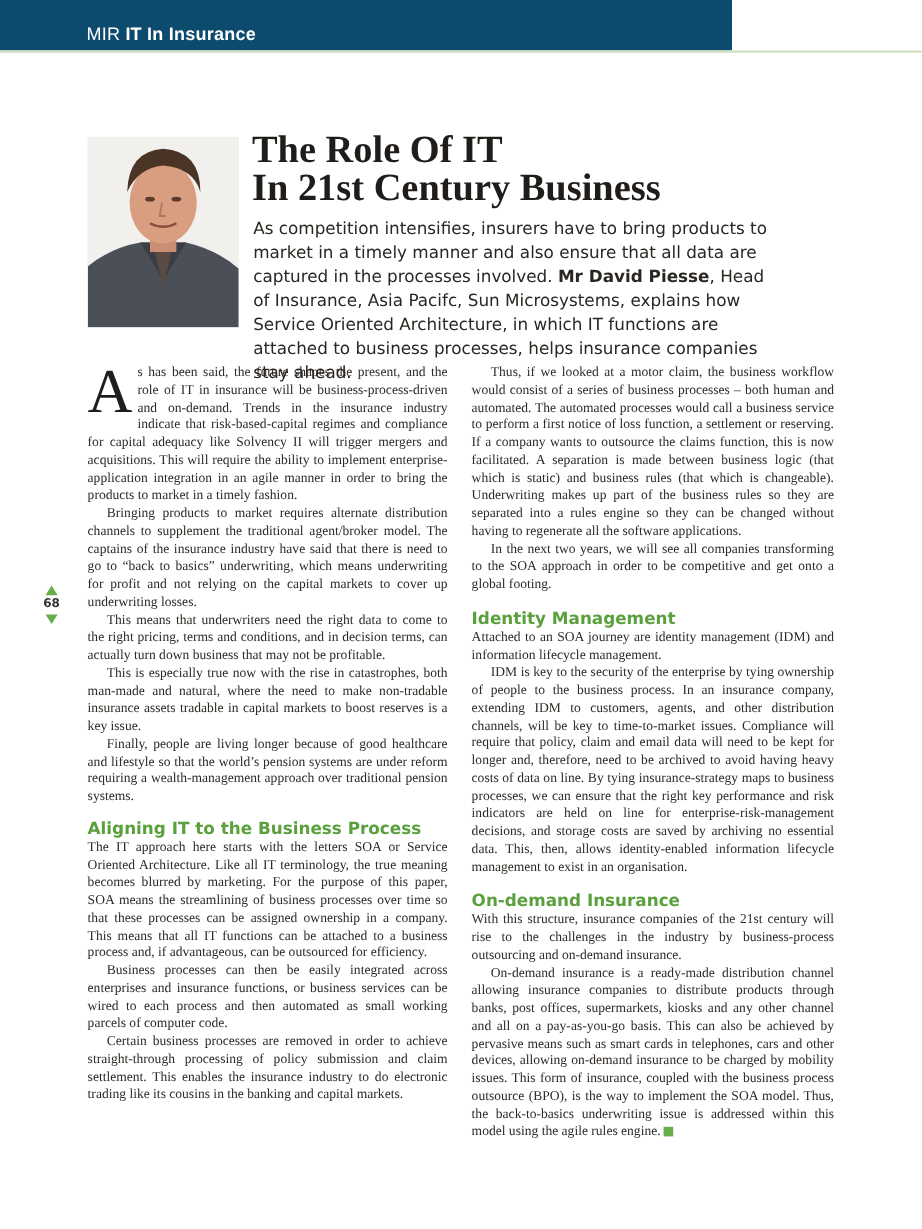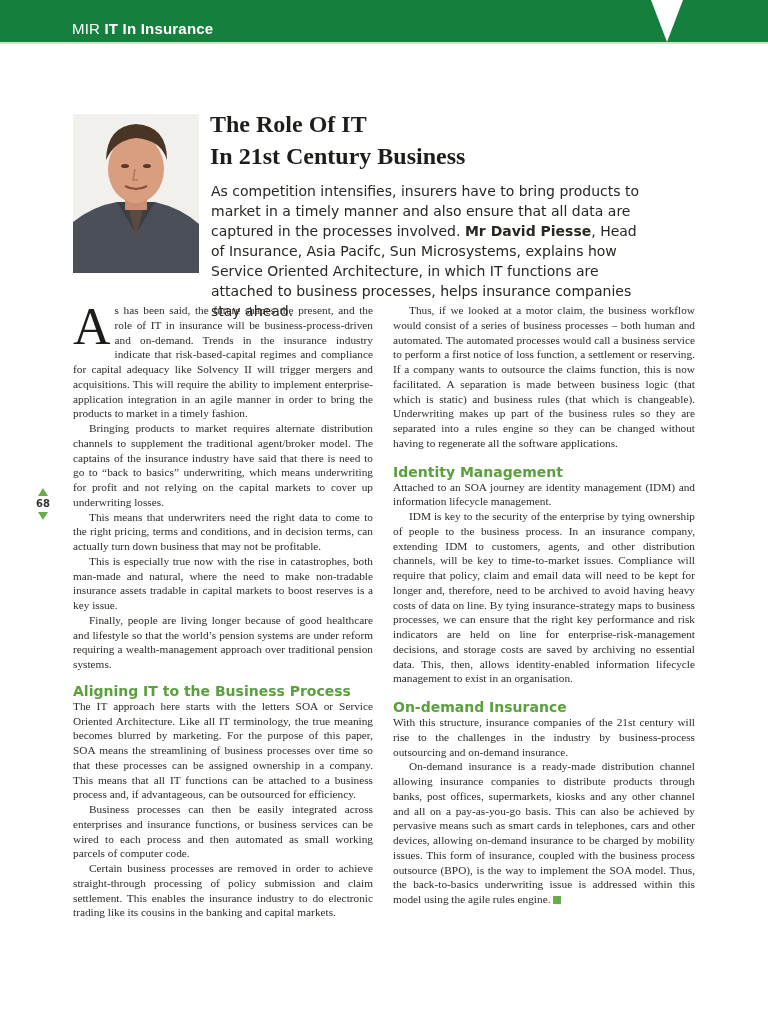--- a/index.html
+++ b/index.html
@@ -1,22 +1,22 @@
 <!DOCTYPE html>
 <html><head>
 <meta charset="utf-8">
 <style>
   html, body { margin: 0; padding: 0; }
   body {
     width: 768px; height: 1024px; overflow: hidden; background: #ffffff;
     position: relative; font-family: "Liberation Serif", serif; color: #2a2622;
   }
   .header-bar {
-    position: absolute; left: 0; top: 0; width: 768px; height: 42px;
-    background: #15803d;
+    position: absolute; left: 0; top: 0; width: 610px; height: 42px;
+    background: #0c4a6e;
   }
   .header-bar .rule {
     position: absolute; left: 0; top: 42px; width: 768px; height: 2px; background: #cfe3c4;
   }
   .header-title {
     position: absolute; left: 72px; top: 20px; font-family: "Liberation Sans", sans-serif;
     font-size: 15px; color: #ffffff; letter-spacing: 0.2px; white-space: nowrap;
   }
   .header-title .mir { font-weight: normal; }
   .header-title .sect { font-weight: bold; }
@@ -24,21 +24,21 @@
     position: absolute; left: 651px; top: 0; width: 0; height: 0;
     border-left: 16px solid transparent; border-right: 16px solid transparent;
     border-top: 42px solid #ffffff;
   }
   .photo {
     position: absolute; left: 73px; top: 114px; width: 126px; height: 159px;
     background: #f3f1ee; overflow: hidden;
   }
   .title {
     position: absolute; left: 210px; top: 108px; font-family: "Liberation Serif", serif;
-    font-weight: bold; font-size: 24px; line-height: 32px; color: #1f1c1a;
+    font-weight: bold; font-size: 32px; line-height: 32px; color: #1f1c1a;
   }
   .title div { white-space: nowrap; }
   .standfirst {
     position: absolute; left: 211px; top: 181px; width: 440px;
     font-family: "DejaVu Sans", sans-serif; font-size: 14px; line-height: 20px; color: #2a2622;
   }
   .standfirst b { font-weight: bold; }
   .col {
     position: absolute; top: 303px; font-family: "Liberation Serif", serif;
     font-size: 11.3px; line-height: 14.75px; color: #2f2a26; text-align: justify;
@@ -124,19 +124,20 @@
   <p>This is especially true now with the rise in catastrophes, both man-made and natural, where the need to make non-tradable insurance assets tradable in capital markets to boost reserves is a key issue.</p>
   <p>Finally, people are living longer because of good healthcare and lifestyle so that the world’s pension systems are under reform requiring a wealth-management approach over traditional pension systems.</p>
   <div class="subhead">Aligning IT to the Business Process</div>
   <p class="noindent">The IT approach here starts with the letters SOA or Service Oriented Architecture. Like all IT terminology, the true meaning becomes blurred by marketing. For the purpose of this paper, SOA means the streamlining of business processes over time so that these processes can be assigned ownership in a company. This means that all IT functions can be attached to a business process and, if advantageous, can be outsourced for efficiency.</p>
   <p>Business processes can then be easily integrated across enterprises and insurance functions, or business services can be wired to each process and then automated as small working parcels of computer code.</p>
   <p>Certain business processes are removed in order to achieve straight-through processing of policy submission and claim settlement. This enables the insurance industry to do electronic trading like its cousins in the banking and capital markets.</p>
 </div>
 
 <div class="col col-right">
   <p>Thus, if we looked at a motor claim, the business workflow would consist of a series of business processes – both human and automated. The automated processes would call a business service to perform a first notice of loss function, a settlement or reserving. If a company wants to outsource the claims function, this is now facilitated. A separation is made between business logic (that which is static) and business rules (that which is changeable). Underwriting makes up part of the business rules so they are separated into a rules engine so they can be changed without having to regenerate all the software applications.</p>
+  <p>In the next two years, we will see all companies transforming to the SOA approach in order to be competitive and get onto a global footing.</p>
   <div class="subhead" style="margin-top:14px">Identity Management</div>
   <p class="noindent">Attached to an SOA journey are identity management (IDM) and information lifecycle management.</p>
   <p>IDM is key to the security of the enterprise by tying ownership of people to the business process. In an insurance company, extending IDM to customers, agents, and other distribution channels, will be key to time-to-market issues. Compliance will require that policy, claim and email data will need to be kept for longer and, therefore, need to be archived to avoid having heavy costs of data on line. By tying insurance-strategy maps to business processes, we can ensure that the right key performance and risk indicators are held on line for enterprise-risk-management decisions, and storage costs are saved by archiving no essential data. This, then, allows identity-enabled information lifecycle management to exist in an organisation.</p>
   <div class="subhead" style="margin-top:14px">On-demand Insurance</div>
   <p class="noindent">With this structure, insurance companies of the 21st century will rise to the challenges in the industry by business-process outsourcing and on-demand insurance.</p>
   <p><span>On-demand insurance is a ready-made distribution channel allowing insurance companies to distribute products through banks, post offices, supermarkets, kiosks and any other channel and all on a pay-as-you-go basis. This can also be achieved by pervasive means such as smart cards in telephones, cars and other devices, allowing on-demand insurance to be charged by mobility issues. This form of insurance, coupled with the business process outsource (BPO), is the way to implement the SOA model. Thus, the back-to-basics underwriting issue is addressed within this model using the agile rules engine.</span><span class="end-mark"></span></p>
 </div>
 
 </body></html>

